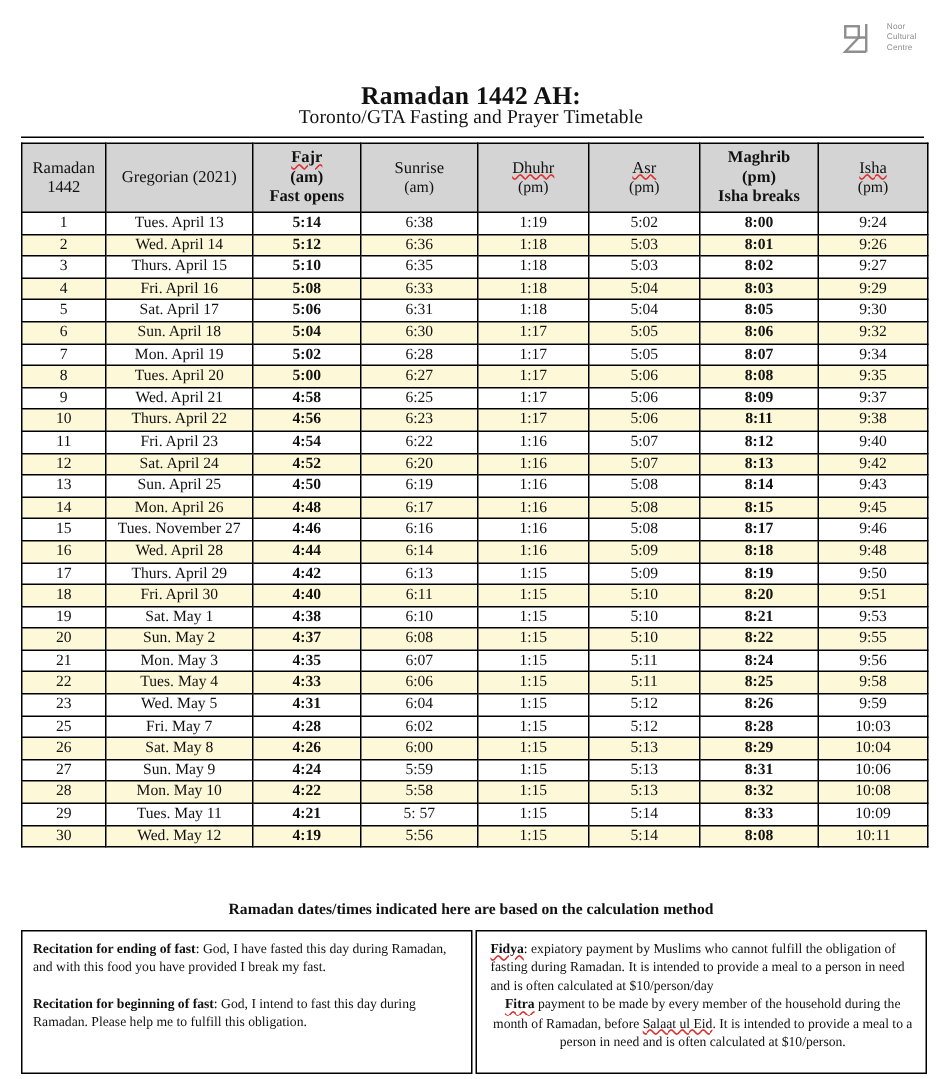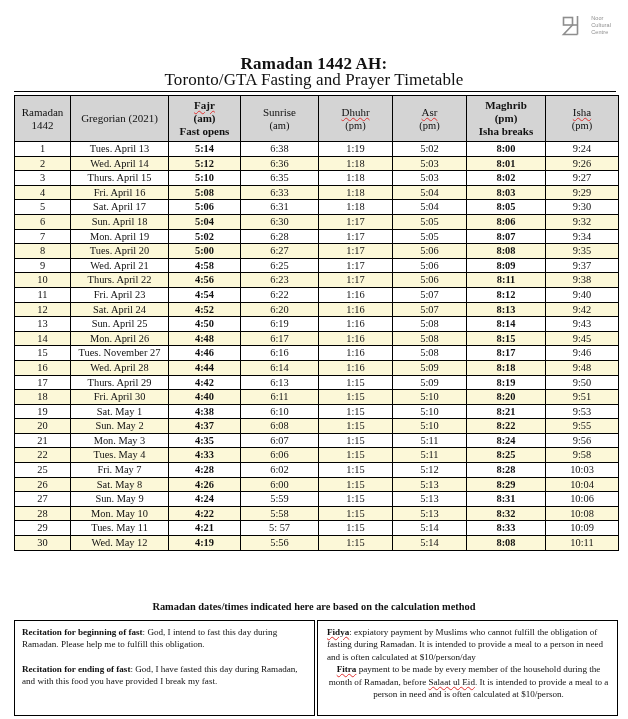--- a/index.html
+++ b/index.html
@@ -63,21 +63,21 @@
     text-align: center;
     font-size: 17px;
     font-weight: bold;
     letter-spacing: .2px;
   }
   .sub2 {
     position: absolute;
     left: 0; right: 0;
     top: 70px;
     text-align: center;
-    font-size: 17px;
+    font-size: 13px;
     letter-spacing: .1px;
   }
 
   .rule {
     position: absolute;
     left: 14px;
     right: 12px;
     top: 91px;
     border-top: 1.6px solid #000;
   }
@@ -485,20 +485,30 @@
             <td>22</td>
             <td>Tues. May 4</td>
             <td class="bold">4:33</td>
             <td>6:06</td>
             <td>1:15</td>
             <td>5:11</td>
             <td class="bold">8:25</td>
             <td>9:58</td>
           </tr>
           <tr>
+            <td>23</td>
+            <td>Wed. May 5</td>
+            <td class="bold">4:31</td>
+            <td>6:04</td>
+            <td>1:15</td>
+            <td>5:12</td>
+            <td class="bold">8:26</td>
+            <td>9:59</td>
+          </tr>
+          <tr>
             <td>25</td>
             <td>Fri. May 7</td>
             <td class="bold">4:28</td>
             <td>6:02</td>
             <td>1:15</td>
             <td>5:12</td>
             <td class="bold">8:28</td>
             <td>10:03</td>
           </tr>
           <tr class="alt">
@@ -553,24 +563,24 @@
           </tr>
         </tbody>
     </table>
   </div>
 
   <div class="note">Ramadan dates/times indicated here are based on the calculation method</div>
 
   <div class="footers">
     <div class="fbox left">
       <p>
-        <span class="term">Recitation for beginning of fast</span><span>: God, I intend to fast this day during Ramadan.  Please help me to fulfill this obligation.</span>
+        <span class="term">Recitation for ending of fast</span><span>: God, I have fasted this day during Ramadan, and with this food you have provided I break my fast.</span>
       </p>
       <p>
-        <span class="term">Recitation for ending of fast</span><span>: God, I have fasted this day during Ramadan, and with this food you have provided I break my fast.</span>
+        <span class="term">Recitation for beginning of fast</span><span>: God, I intend to fast this day during Ramadan.  Please help me to fulfill this obligation.</span>
       </p>
     </div>
 
     <div class="fbox right">
       <p>
         <span class="term u">Fidya</span><span>: expiatory payment by Muslims who cannot fulfill the obligation of fasting during Ramadan.   It is intended to provide a meal to a person in need and is often calculated at $10/person/day</span>
       </p>
       <p>
         <span class="term u">Fitra</span><span> payment to be made by every member of the household during the month of Ramadan, before </span><span class="inlineu">Salaat ul Eid</span><span>. It is intended to provide a meal to a person in need and is often calculated at $10/person.</span>
       </p>

